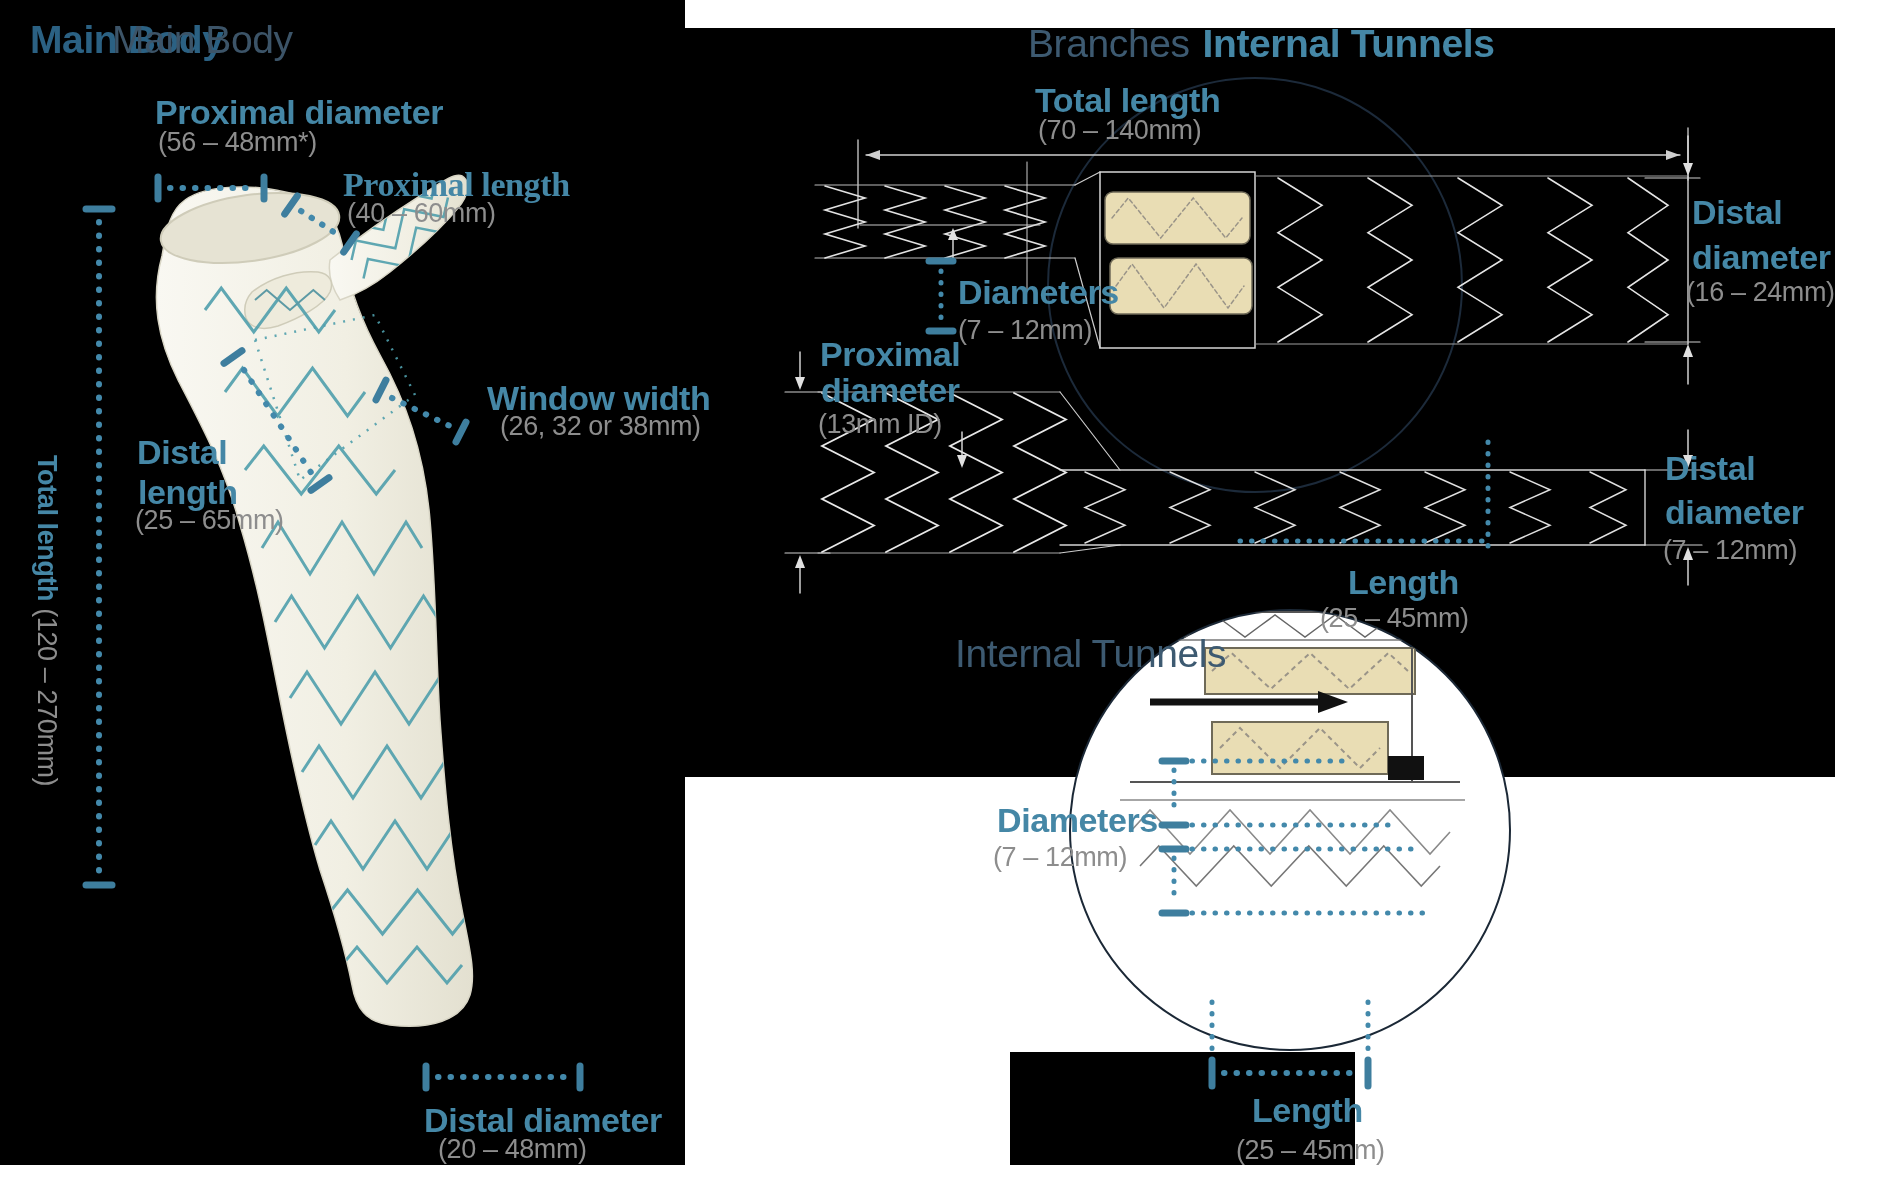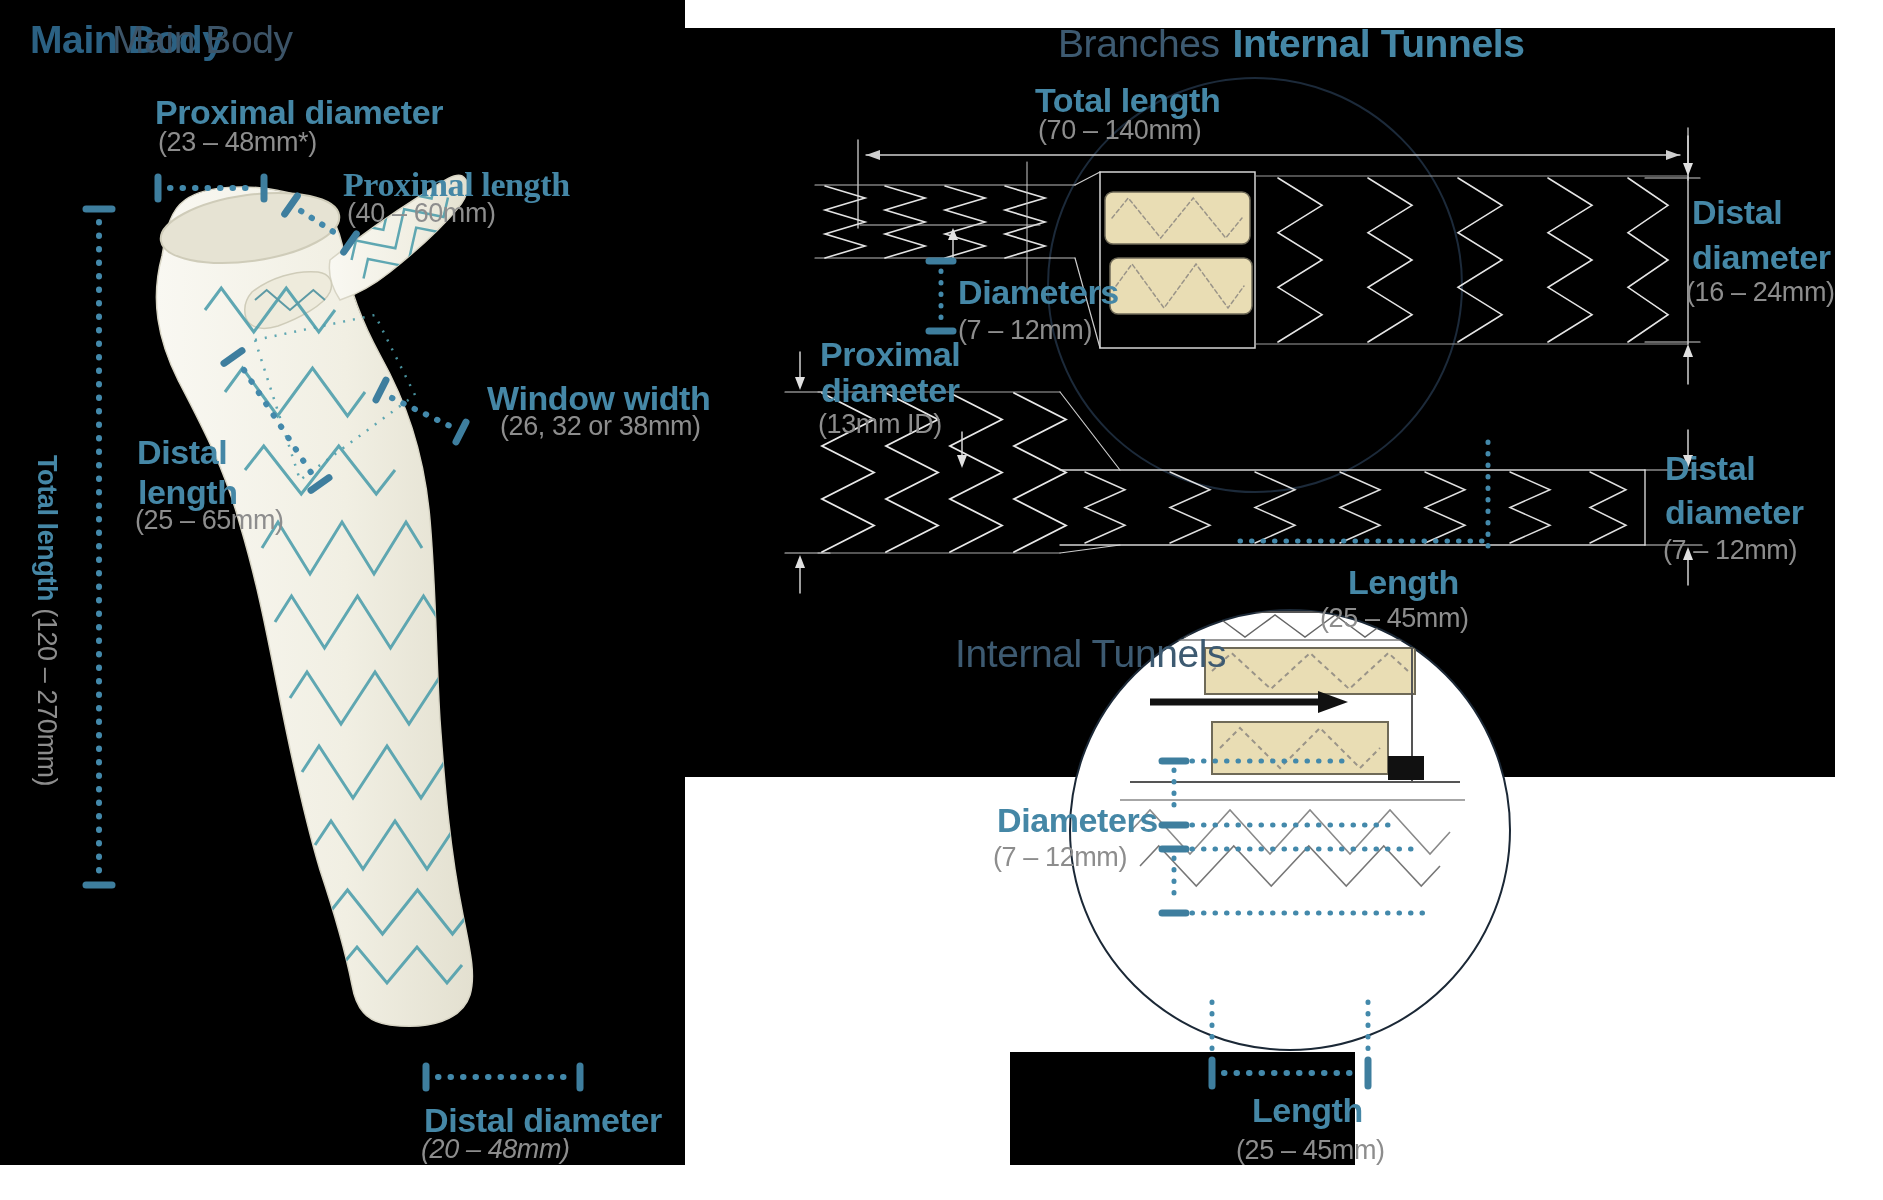--- a/index.html
+++ b/index.html
@@ -6,21 +6,21 @@
   body{width:1883px;height:1200px;position:relative;overflow:hidden;
        font-family:"Liberation Sans", sans-serif;letter-spacing:-0.4px;}
   .abs{position:absolute;}
   .blk{position:absolute;background:#000;}
   .lbl{color:#4587a6;font-weight:700;font-size:34px;line-height:1.1;white-space:nowrap;}
   .val{color:#8d8d8d;font-weight:400;font-size:27px;line-height:1.1;white-space:nowrap;}
   .title{font-size:39px;line-height:1;white-space:nowrap;}
   .title-bold{font-weight:700;color:#2b6183;}
   .title-thin{font-weight:400;color:#3c5468;}
   .title-row{display:flex;gap:13px;}
-  .title-row .t1{font-weight:400;color:#3d5a71;margin-left:30px;}
+  .title-row .t1{font-weight:400;color:#3d5a71;}
   .title-row .t2{font-weight:700;color:#4587a6;}
   .vert{writing-mode:vertical-rl;white-space:nowrap;font-size:27px;line-height:1;}
   .vert .p1{color:#4587a6;font-weight:700;}
   .vert .p2{color:#8d8d8d;font-weight:400;}
   svg{position:absolute;left:0;top:0;}
 </style>
 </head>
 <body>
 
 <div class="blk" style="left:0;top:0;width:685px;height:1165px;"></div>
@@ -243,38 +243,38 @@
     <line x1="1212" y1="1060" x2="1212" y2="1086" stroke="#3e7e9e" stroke-width="7"></line>
     <line x1="1368" y1="1060" x2="1368" y2="1086" stroke="#3e7e9e" stroke-width="7"></line>
     <line x1="1224" y1="1073" x2="1356" y2="1073" stroke="#4389ab" stroke-width="6" stroke-dasharray="0.5 12"></line>
   </g>
 </svg>
 
 <div class="abs title title-bold" style="left:30px;top:20px;">Main Body</div>
 <div class="abs title title-thin" style="left:112px;top:20px;">Main Body</div>
 
 <div class="abs lbl" style="left:155px;top:94px;">Proximal diameter</div>
-<div class="abs val" style="left:158px;top:128px;">(23 – 48mm*)</div>
+<div class="abs val" style="left:158px;top:128px;">(56 – 48mm*)</div>
 
 <div class="abs lbl" style="left:343px;top:166px;font-family:Liberation Serif, serif;">Proximal length</div>
 <div class="abs val" style="left:347px;top:199px;">(40 – 60mm)</div>
 
 <div class="abs lbl" style="left:487px;top:380px;text-align:center;">Window width</div>
 <div class="abs val" style="left:500px;top:412px;">(26, 32 or 38mm)</div>
 
 <div class="abs lbl" style="left:137px;top:434px;">Distal</div>
 <div class="abs lbl" style="left:138px;top:474px;">length</div>
 <div class="abs val" style="left:135px;top:506px;">(25 – 65mm)</div>
 
 <div class="abs vert" style="left:33px;top:455px;">
   <span class="p1">Total length </span><span class="p2">(120 – 270mm)</span>
 </div>
 
 <div class="abs lbl" style="left:424px;top:1102px;">Distal diameter</div>
-<div class="abs val" style="left:421px;top:1135px;font-style:italic;">(20 – 48mm)</div>
+<div class="abs val" style="left:438px;top:1135px;">(20 – 48mm)</div>
 
 <div class="abs title title-row" style="left:1028px;top:24px;">
   <span class="t1">Branches</span>
   <span class="t2">Internal Tunnels</span>
 </div>
 
 <div class="abs lbl" style="left:1035px;top:82px;">Total length</div>
 <div class="abs val" style="left:1038px;top:116px;">(70 – 140mm)</div>
 
 <div class="abs lbl" style="left:1692px;top:194px;">Distal</div>

